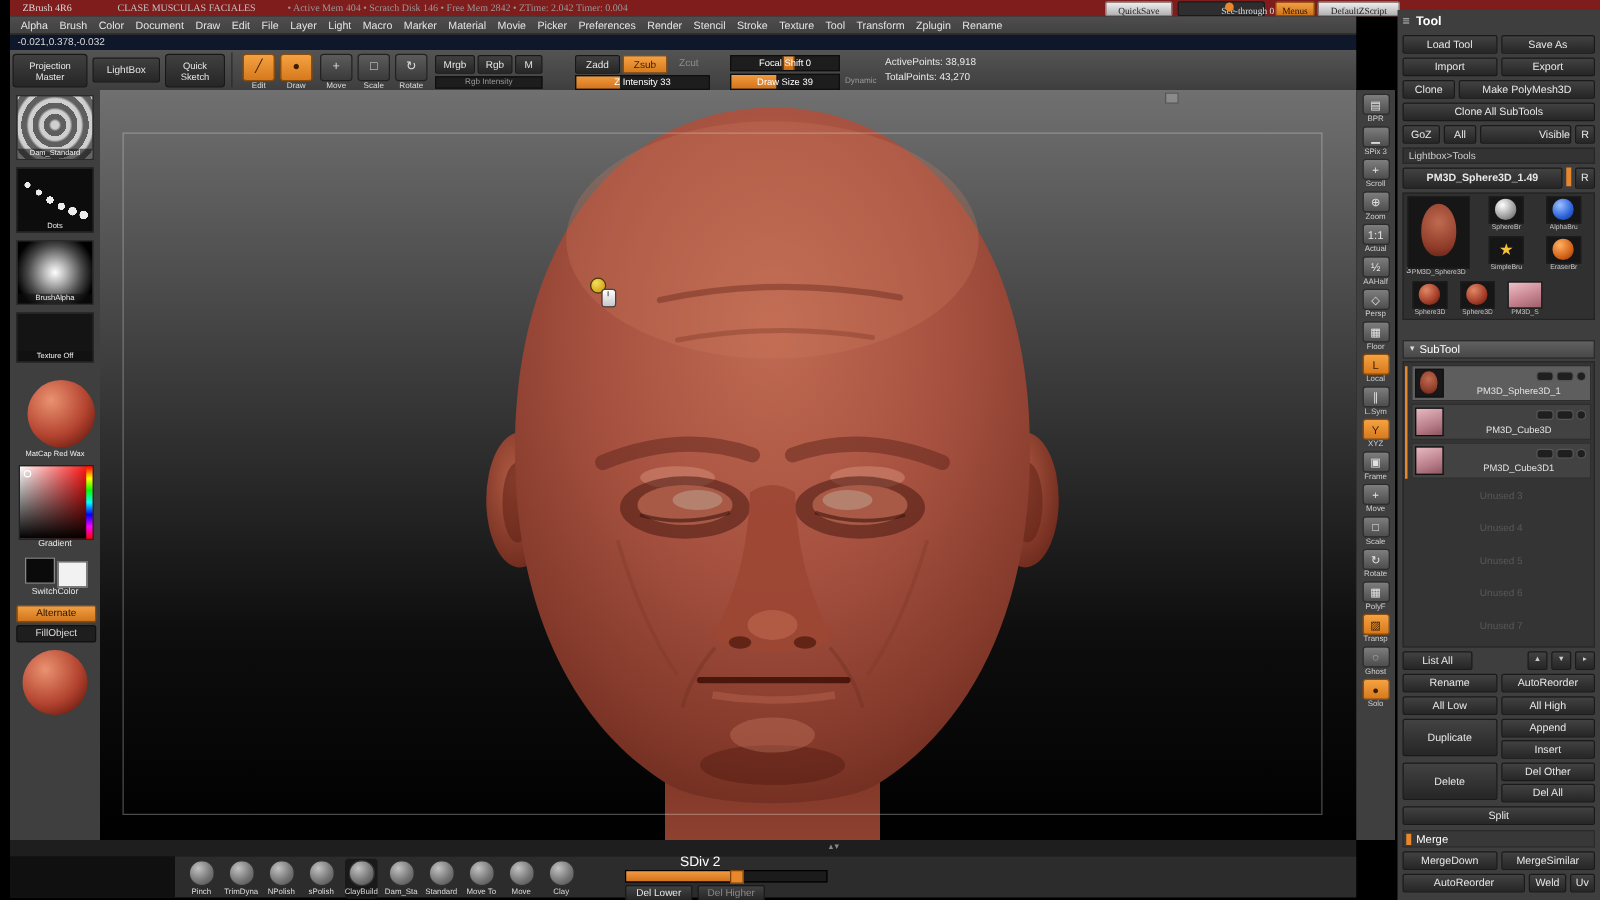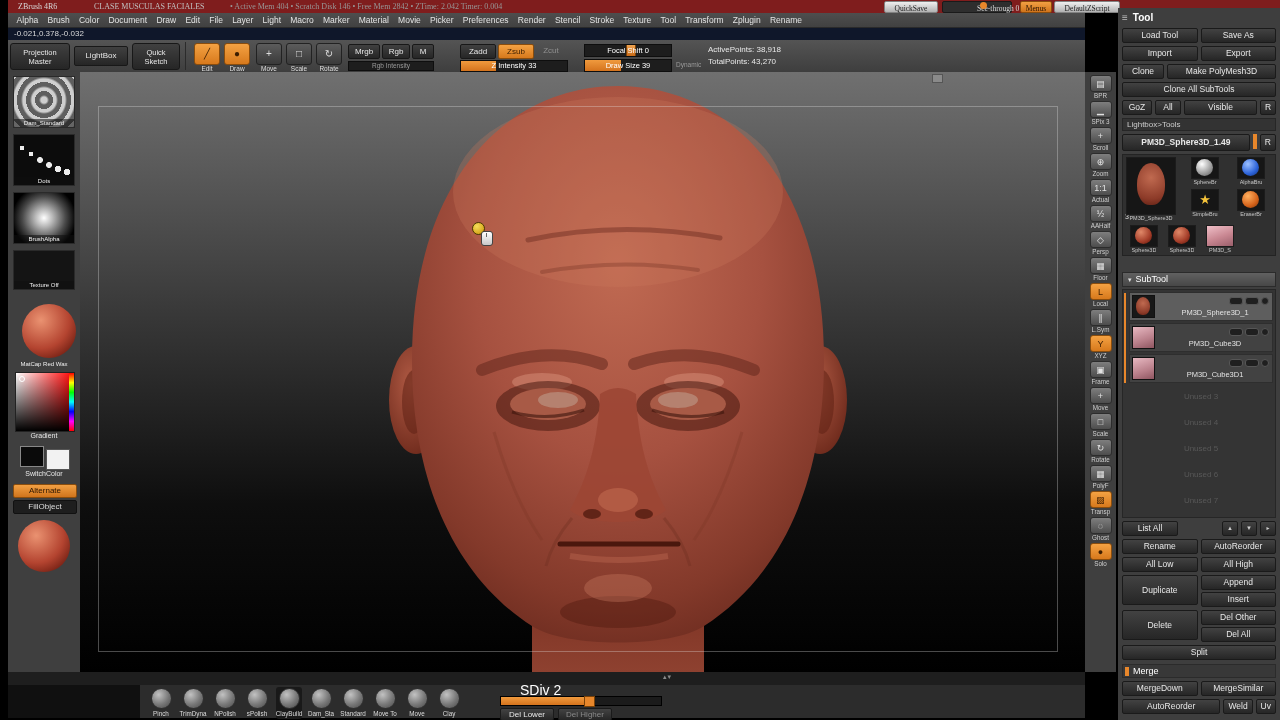--- a/index.html
+++ b/index.html
@@ -112,21 +112,21 @@
   .nav-item.active .nav-icon{background:linear-gradient(#f4a243,#d7791c);color:#3c1d00;border-color:#8a4d0d;}
   .nav-label{font-size:6.3px;color:#cfcfcf;line-height:8px;white-space:nowrap;}
 
   
   .tray{position:absolute;left:1118px;top:8px;width:162px;height:712px;background:#3e3e3e;box-sizing:border-box;padding:2px 4px;overflow:hidden;}
   .t-header{display:flex;align-items:center;gap:5px;height:15px;color:#fff;font-size:10px;font-weight:bold;}
   .t-burger{color:#bbb;font-size:10px;font-weight:normal;}
   .t-row{display:flex;gap:3px;margin-top:3px;}
   .t-btn{flex:1;background:linear-gradient(#424242,#262626);border:1px solid #1a1a1a;border-radius:2px;color:#e8e8e8;font-size:8.5px;text-align:center;height:13px;line-height:13px;white-space:nowrap;overflow:hidden;box-sizing:content-box;}
   .t-btn.tall{height:28px;line-height:28px;}
-  .w-goz{flex:0 0 28px;} .w-all{flex:0 0 24px;} .w-vis{flex:1;} .w-r{flex:0 0 14px;}
+  .w-goz{flex:0 0 28px;} .w-all{flex:0 0 24px;} .w-vis{flex:1;text-align:right;} .w-r{flex:0 0 14px;}
   .w-clone{flex:0 0 40px;}
   .t-path{font-size:8px;color:#ccc;background:#333;border:1px solid #262626;height:11px;line-height:11px;padding-left:4px;margin-top:3px;}
   .o-tick{flex:0 0 4px;height:15px;background:#e8872b;}
   .grow{flex:1;font-weight:bold;}
   .t-btn.sm{flex:0 0 auto;padding:0 4px;}
   .thumb-panel{position:relative;margin-top:3px;height:100px;background:#303030;border:1px solid #232323;}
   .slot{position:absolute;display:flex;flex-direction:column;align-items:center;}
   .slot-img{position:relative;border:1px solid #1c1c1c;background:#161616;width:26px;height:20px;}
   .slot-label{font-size:5.5px;color:#c8c8c8;line-height:7px;max-width:100%;overflow:hidden;white-space:nowrap;}
   .head-big{left:2px;top:2px;width:52px;}
@@ -176,21 +176,21 @@
   .bottomdiv{position:absolute;left:8px;top:672px;width:1077px;height:13px;background:#1e1e1e;}
   .divhandle{position:absolute;left:655px;top:1px;font-size:7px;color:#8a8a8a;letter-spacing:1px;}
   .bottomshelf{position:absolute;left:8px;top:685px;width:1077px;height:33px;background:#2c2c2c;}
   .b-leftblack{position:absolute;left:0;top:0;width:132px;height:33px;background:#101010;}
   .b-brushes{position:absolute;left:140px;top:2px;display:flex;gap:6px;}
   .b-item{display:flex;flex-direction:column;align-items:center;width:26px;border-radius:3px;padding:1px 0;}
   .b-item.active{background:#191919;}
   .b-icon{width:19px;height:19px;border-radius:50%;background:radial-gradient(circle at 35% 30%,#c2c2c2,#787878 55%,#474747);border:1px solid #303030;}
   .b-label{font-size:6.3px;color:#ddd;line-height:8px;margin-top:1px;white-space:nowrap;}
   .sdiv-block{position:absolute;left:492px;top:1px;width:200px;}
-  .sdiv-label{font-size:14px;color:#fff;margin-left:20px;line-height:9px;}
+  .sdiv-label{font-size:11px;color:#fff;margin-left:44px;line-height:9px;}
   .sdiv-slider{position:relative;width:160px;height:8px;background:#1b1b1b;border:1px solid #000;margin-top:1px;}
   .sdiv-fill{position:absolute;left:0;top:0;bottom:0;width:55%;background:linear-gradient(#f09a3e,#d4731d);}
   .sdiv-handle{position:absolute;left:52%;top:-1px;width:9px;height:9px;background:#e8872b;border:1px solid #7a4208;}
   .sdiv-btns{display:flex;gap:4px;margin-top:2px;}
   .sdiv-btns .t-btn{flex:0 0 52px;height:11px;line-height:11px;font-size:8px;}
   .dimtxt{color:#8a8a8a;}
 </style>
 </head>
 <body>
 

